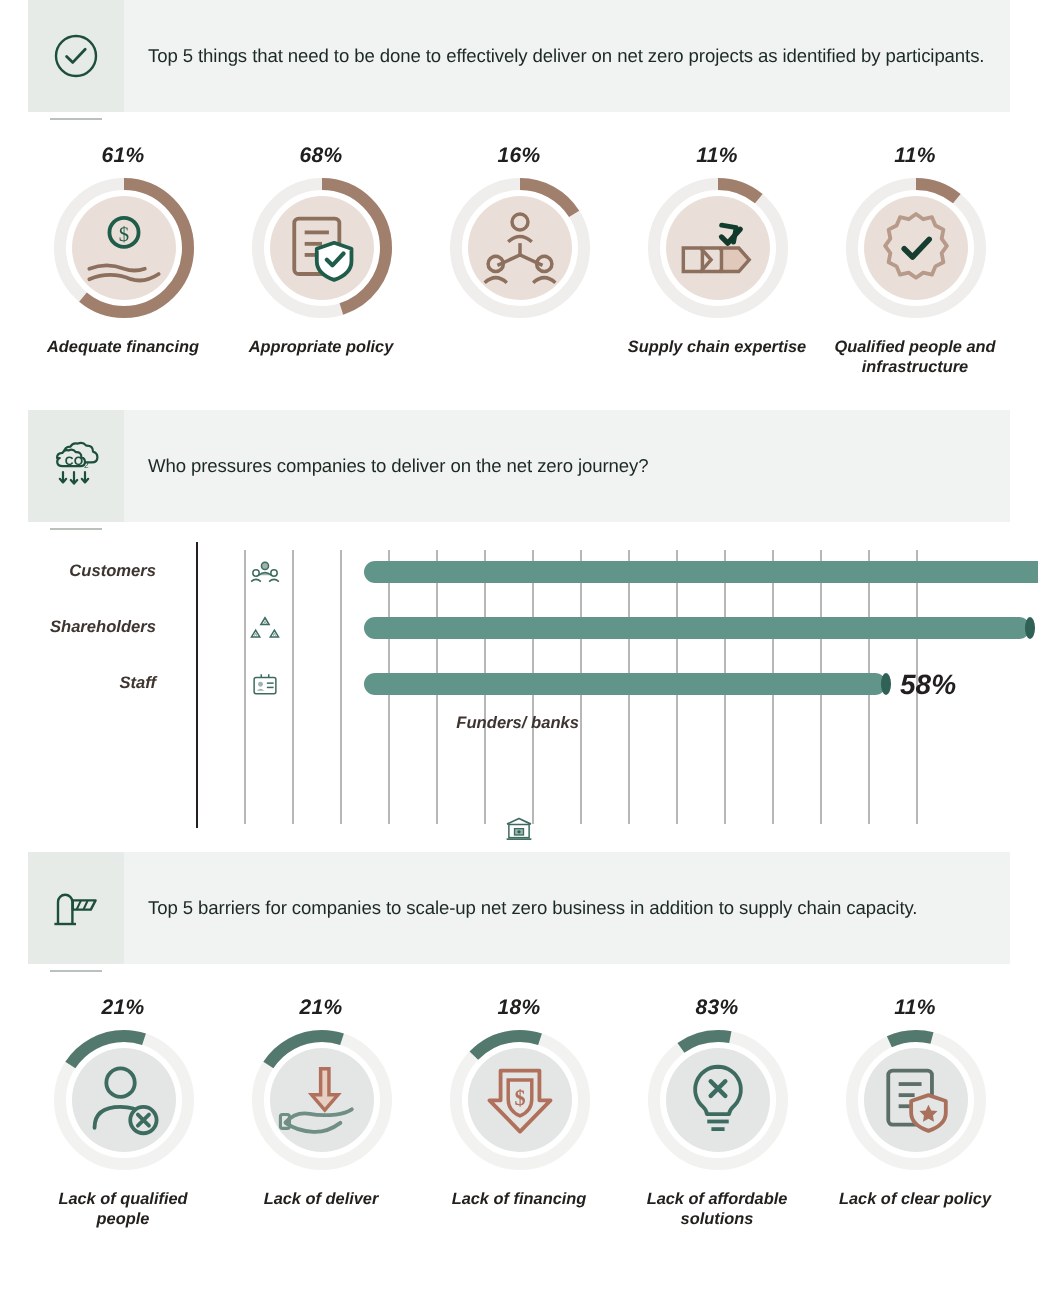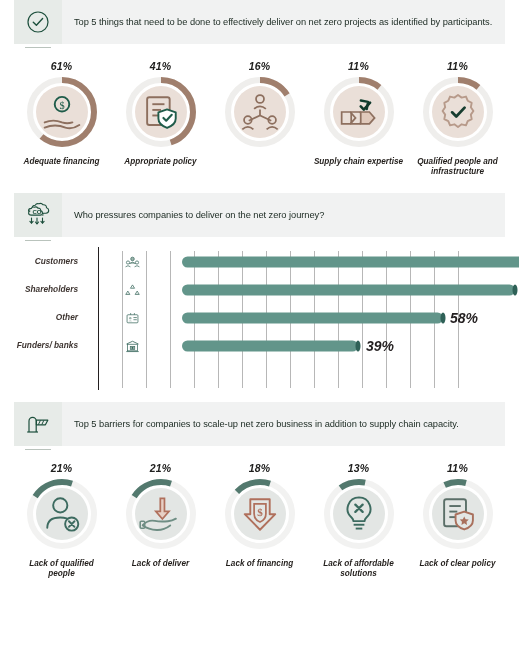--- a/index.html
+++ b/index.html
@@ -10,21 +10,21 @@
     overflow:hidden;
     position:relative;
   }
   .page{position:relative;width:519px;height:658px;}
 
   
   .sec-header{
     display:flex;align-items:stretch;
     background:#f1f2f2;
     margin:0 14px;
-    height:44px;
+    height:56px;
     position:relative;
   }
   .sec-icon-box{
     width:48px;min-width:48px;
     background:#e7ebe8;
     display:flex;align-items:center;justify-content:center;
     position:relative;
   }
   .sec-icon-box::after{
     content:"";position:absolute;left:11px;right:11px;bottom:-4px;
@@ -147,21 +147,21 @@
             <text x="15" y="13" font-size="6" text-anchor="middle" fill="#1f5c4a" font-family="Liberation Serif, serif">$</text>
             <path d="M5 21 q5 -2 10 0 q3 1 6 0" fill="none" stroke="#8d6f5e" stroke-width="1.1" stroke-linecap="round"></path>
             <path d="M5 24 q6 -2.5 12 0 q4 1.2 8 -1.5" fill="none" stroke="#8d6f5e" stroke-width="1.1" stroke-linecap="round"></path>
           </svg>
         </div>
       </div>
       <div class="donut-label">Adequate financing</div>
     </div>
 
     <div class="donut-cell">
-      <div class="pct">41%</div>
+      <div class="pct">68%</div>
       <div class="donut-wrap">
         <svg viewBox="0 0 76 76">
           <circle cx="38" cy="38" r="32" fill="none" stroke="#efeeec" stroke-width="6"></circle>
           <circle cx="38" cy="38" r="32" fill="none" stroke="#a07f6d" stroke-width="6" stroke-dasharray="90.5 110.5" transform="rotate(-90 38 38)"></circle>
         </svg>
         <div class="donut-core" style="background:#eadfd8">
           <svg width="30" height="30" viewBox="0 0 30 30">
             <rect x="7" y="6.5" width="13" height="16" rx="1.3" fill="none" stroke="#8d6f5e" stroke-width="1.1"></rect>
             <line x1="10" y1="10.5" x2="17" y2="10.5" stroke="#8d6f5e" stroke-width="1.1"></line>
             <line x1="10" y1="13.8" x2="15" y2="13.8" stroke="#8d6f5e" stroke-width="1.1"></line>
@@ -314,40 +314,40 @@
             </svg>
           </div>
           <div class="bar-track">
             <div class="bar" style="width:333px;"></div>
             <div class="bar-cap" style="left:333px;"></div>
             <div class="bar-val" style="left:340px;">74%</div>
           </div>
         </div>
 
         <div class="bar-row" style="top:58px;">
-          <div class="bar-label">Other</div>
+          <div class="bar-label">Staff</div>
           <div class="bar-icon">
             <svg width="15" height="15" viewBox="0 0 16 16">
               <rect x="2.2" y="4" width="11.6" height="8.6" rx="1" fill="none" stroke="#3d6b60" stroke-width="0.8"></rect>
               <line x1="6" y1="4" x2="6" y2="2.2" stroke="#3d6b60" stroke-width="0.8"></line>
               <line x1="10" y1="4" x2="10" y2="2.2" stroke="#3d6b60" stroke-width="0.8"></line>
               <circle cx="5.6" cy="7.6" r="1.3" fill="#9db5ac"></circle>
               <path d="M3.6 11 q2 -1.9 4 0" fill="#9db5ac"></path>
               <line x1="9" y1="7" x2="12.6" y2="7" stroke="#3d6b60" stroke-width="0.8"></line>
               <line x1="9" y1="9.3" x2="12.6" y2="9.3" stroke="#3d6b60" stroke-width="0.8"></line>
             </svg>
           </div>
           <div class="bar-track">
             <div class="bar" style="width:261px;"></div>
             <div class="bar-cap" style="left:261px;"></div>
             <div class="bar-val" style="left:268px;">58%</div>
           </div>
         </div>
 
-        <div class="bar-row" style="top:86px;">
+        <div class="bar-row" style="top:86px;flex-direction:column;">
           <div class="bar-label">Funders/ banks</div>
           <div class="bar-icon">
             <svg width="15" height="15" viewBox="0 0 16 16">
               <path d="M1.6 5.4 l6.4 -3 l6.4 3" fill="none" stroke="#3d6b60" stroke-width="0.9" stroke-linejoin="round"></path>
               <rect x="2.6" y="5.6" width="10.8" height="7" fill="none" stroke="#3d6b60" stroke-width="0.8"></rect>
               <rect x="5.6" y="7.8" width="4.8" height="3.4" fill="#9db5ac" stroke="#3d6b60" stroke-width="0.7"></rect>
               <circle cx="8" cy="9.5" r="0.9" fill="#2f6157"></circle>
               <line x1="1.4" y1="13.4" x2="14.6" y2="13.4" stroke="#3d6b60" stroke-width="0.9"></line>
             </svg>
           </div>
@@ -432,21 +432,21 @@
             <path d="M9.4 6.5 h11.2 v8.6 h3.2 l-8.8 9 l-8.8 -9 h3.2 z" fill="none" stroke="#b0705c" stroke-width="1.1" stroke-linejoin="round"></path>
             <path d="M11.6 9.2 h6.8 v5.6 q0 3.4 -3.4 4.8 q-3.4 -1.4 -3.4 -4.8 z" fill="none" stroke="#b0705c" stroke-width="1"></path>
             <text x="15" y="16.4" font-size="6.4" font-weight="bold" text-anchor="middle" fill="#b0705c" font-family="Liberation Serif, serif">$</text>
           </svg>
         </div>
       </div>
       <div class="donut-label">Lack of financing</div>
     </div>
 
     <div class="donut-cell">
-      <div class="pct">13%</div>
+      <div class="pct">83%</div>
       <div class="donut-wrap">
         <svg viewBox="0 0 76 76">
           <circle cx="38" cy="38" r="32" fill="none" stroke="#f2f2f1" stroke-width="6"></circle>
           <circle cx="38" cy="38" r="32" fill="none" stroke="#53796e" stroke-width="6" stroke-dasharray="26.2 174.8" stroke-dashoffset="20" transform="rotate(-90 38 38)"></circle>
         </svg>
         <div class="donut-core" style="background:#e3e6e4">
           <svg width="30" height="30" viewBox="0 0 30 30">
             <path d="M15 5.4 a6.6 6.6 0 0 1 4.3 11.6 q-1 0.9 -1.1 2.1 h-6.4 q-0.1 -1.2 -1.1 -2.1 a6.6 6.6 0 0 1 4.3 -11.6 z" fill="none" stroke="#3d6b60" stroke-width="1.1" stroke-linejoin="round"></path>
             <line x1="11.9" y1="21.2" x2="18.1" y2="21.2" stroke="#3d6b60" stroke-width="1.1"></line>
             <line x1="13.1" y1="23.4" x2="16.9" y2="23.4" stroke="#3d6b60" stroke-width="1.1"></line>

